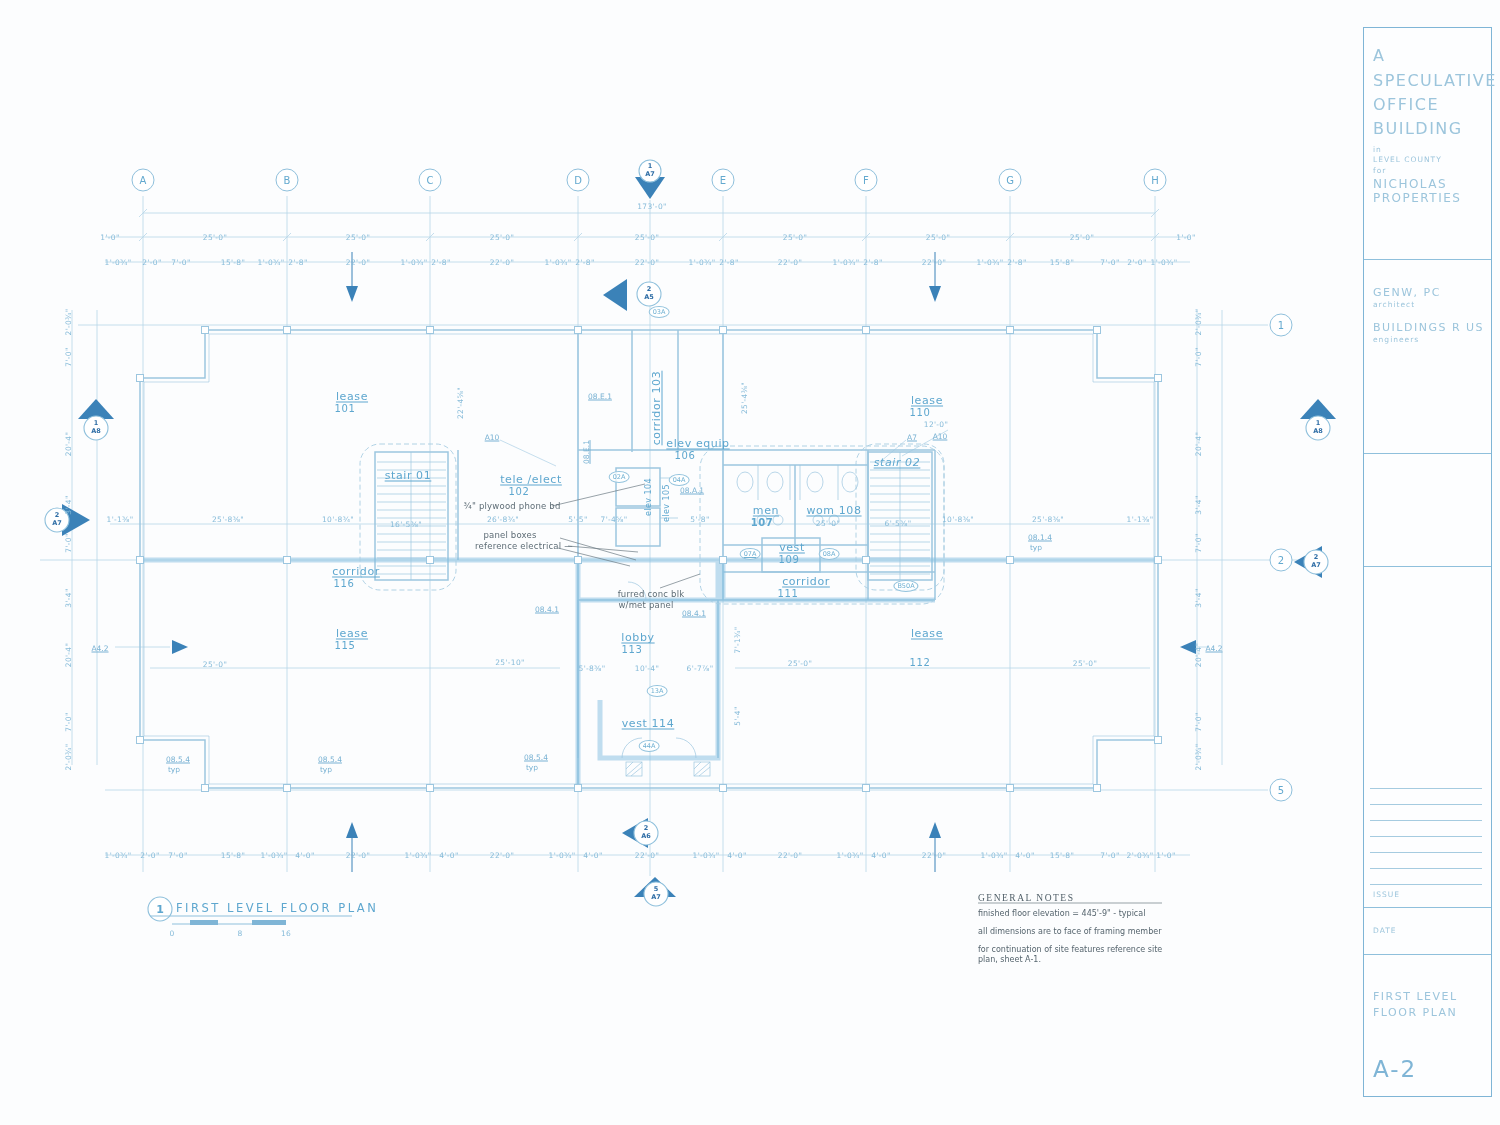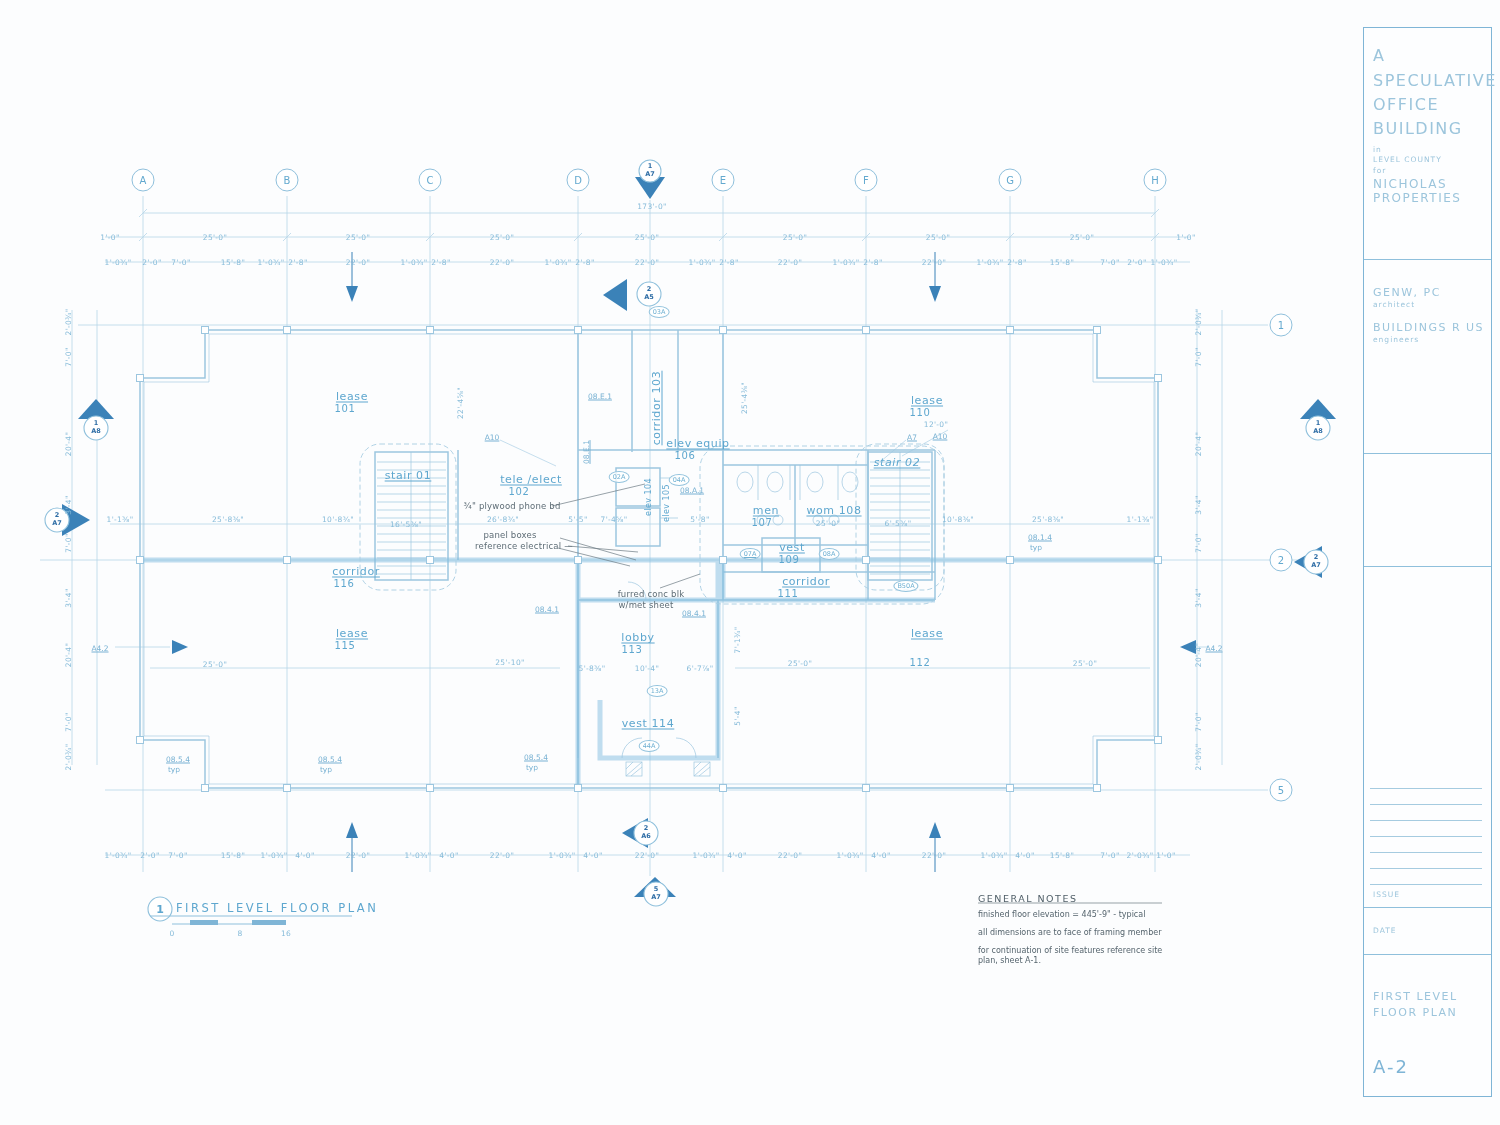--- a/index.html
+++ b/index.html
@@ -16,33 +16,33 @@
   .c-k{font-size:7.5px;color:#79b2d3;text-decoration:underline}
   .c-k2{font-size:7.5px;color:#79b2d3}
   .c-tg{font-size:6.5px;color:#6fb0d2;border:1px solid #93c3dd;border-radius:50%;padding:1px 3px;background:rgba(255,255,255,.75)}
   .c-rf{font-size:6.5px;color:#2f6ea6;line-height:1.2;text-align:center;font-weight:bold}
   .c-bub{width:23px;height:23px;border:1.2px solid #8fc0dc;border-radius:50%;font-size:10px;color:#63a9cf;
          display:flex;align-items:center;justify-content:center;background:#fff;box-sizing:border-box}
   .c-pn{font-size:11px;color:#5ea7cf;font-weight:bold}
   .ttl{position:absolute;transform:translateY(-50%);font-size:11.5px;letter-spacing:2.5px;color:#5ea7cf;}
   
   #gnotes{position:absolute;left:978px;top:893px;width:195px;color:#55646d;}
-  #gnotes .gn-title{font-size:9.5px;letter-spacing:1.5px;color:#4f5e67;margin-bottom:6px;}
+  #gnotes .gn-title{font-size:9.5px;letter-spacing:1.5px;color:#4f5e67;margin-bottom:6px;font-family:Liberation Serif, serif;}
   #gnotes .gn-line{font-size:8px;line-height:1.25;margin-bottom:8px;}
   
   #tblock{position:absolute;left:1363px;top:27px;width:129px;height:1070px;border:1.6px solid #7fb5d6;box-sizing:border-box;background:#fdfeff;}
   #tblock .div{position:absolute;left:0;width:100%;border-top:1px solid #8fc0dc;}
   .tb-txt{position:absolute;left:9px;color:#9cc5dc;letter-spacing:1.5px;white-space:nowrap;}
   .tb-big{font-size:16px;}
   .tb-sm{font-size:7.5px;letter-spacing:1px;}
   .tb-md{font-size:12px;}
   .tb-md2{font-size:11px;}
   #issue-lines{position:absolute;left:6px;top:745px;width:112px;height:114px;
      background:repeating-linear-gradient(to bottom,transparent 0 15px,#a5cbe0 15px 16px);}
-  .tb-a2{position:absolute;left:9px;top:1028px;font-size:18px;letter-spacing:2px;color:#7fb5d6;}
+  .tb-a2{position:absolute;left:9px;top:1028px;font-size:23px;letter-spacing:2px;color:#7fb5d6;}
 </style>
 </head>
 <body>
 
 <div id="sheet">
 
   <svg width="1500" height="1125" viewBox="0 0 1500 1125">
 
     <g stroke="#b6d6e8" stroke-width="0.8" fill="none">
       <path d="M143 196V872 M287 196V872 M430 196V872 M578 196V872 M650 200V876 M723 196V872 M866 196V872 M1010 196V872 M1155 196V872"></path>
@@ -295,31 +295,31 @@
       <div class="ann c-rm" style="left: 531px; top: 479px;">tele /elect</div>
       <div class="ann c-rn" style="left: 519px; top: 491px;">102</div>
       <div class="ann c-rm" style="left: 698px; top: 443px;">elev equip</div>
       <div class="ann c-rn" style="left: 685px; top: 455px;">106</div>
       <div class="ann c-rm" style="left: 656px; top: 408px; transform: translate(-50%, -50%) rotate(-90deg);">corridor 103</div>
       <div class="ann c-rm" style="left: 806px; top: 581px;">corridor</div>
       <div class="ann c-rn" style="left: 788px; top: 593px;">111</div>
       <div class="ann c-rm" style="left: 356px; top: 571px;">corridor</div>
       <div class="ann c-rn" style="left: 344px; top: 583px;">116</div>
       <div class="ann c-rm" style="left: 766px; top: 510px;">men</div>
-      <div class="ann c-rn" style="left: 762px; top: 522px;">107</div>
+      <div class="ann c-rn" style="left: 762px; top: 522px; font-weight: bold;">107</div>
       <div class="ann c-rm" style="left: 834px; top: 510px;">wom 108</div>
       <div class="ann c-rm" style="left: 792px; top: 547px;">vest</div>
       <div class="ann c-rn" style="left: 789px; top: 559px;">109</div>
       <div class="ann c-rs" style="left: 648px; top: 497px; transform: translate(-50%, -50%) rotate(-90deg);">elev 104</div>
       <div class="ann c-rs" style="left: 666px; top: 503px; transform: translate(-50%, -50%) rotate(-90deg);">elev 105</div>
       <div class="ann c-nt" style="left: 512px; top: 506px;">¾" plywood phone bd</div>
       <div class="ann c-nt" style="left: 510px; top: 535px;">panel boxes</div>
       <div class="ann c-nt" style="left: 524px; top: 546px;">reference electrical —</div>
       <div class="ann c-nt" style="left: 651px; top: 594px;">furred conc blk</div>
-      <div class="ann c-nt" style="left: 646px; top: 605px;">w/met sheet</div>
+      <div class="ann c-nt" style="left: 646px; top: 605px;">w/met panel</div>
       <div class="ann c-k" style="left: 600px; top: 396px;">08.E.1</div>
       <div class="ann c-k" style="left: 586px; top: 452px; transform: translate(-50%, -50%) rotate(-90deg);">08.E.1</div>
       <div class="ann c-k" style="left: 692px; top: 490px;">08.A.1</div>
       <div class="ann c-k" style="left: 547px; top: 609px;">08.4.1</div>
       <div class="ann c-k" style="left: 694px; top: 613px;">08.4.1</div>
       <div class="ann c-k" style="left: 178px; top: 759px;">08.5.4</div>
       <div class="ann c-k2" style="left: 174px; top: 769px;">typ</div>
       <div class="ann c-k" style="left: 330px; top: 759px;">08.5.4</div>
       <div class="ann c-k2" style="left: 326px; top: 769px;">typ</div>
       <div class="ann c-k" style="left: 536px; top: 757px;">08.5.4</div>

